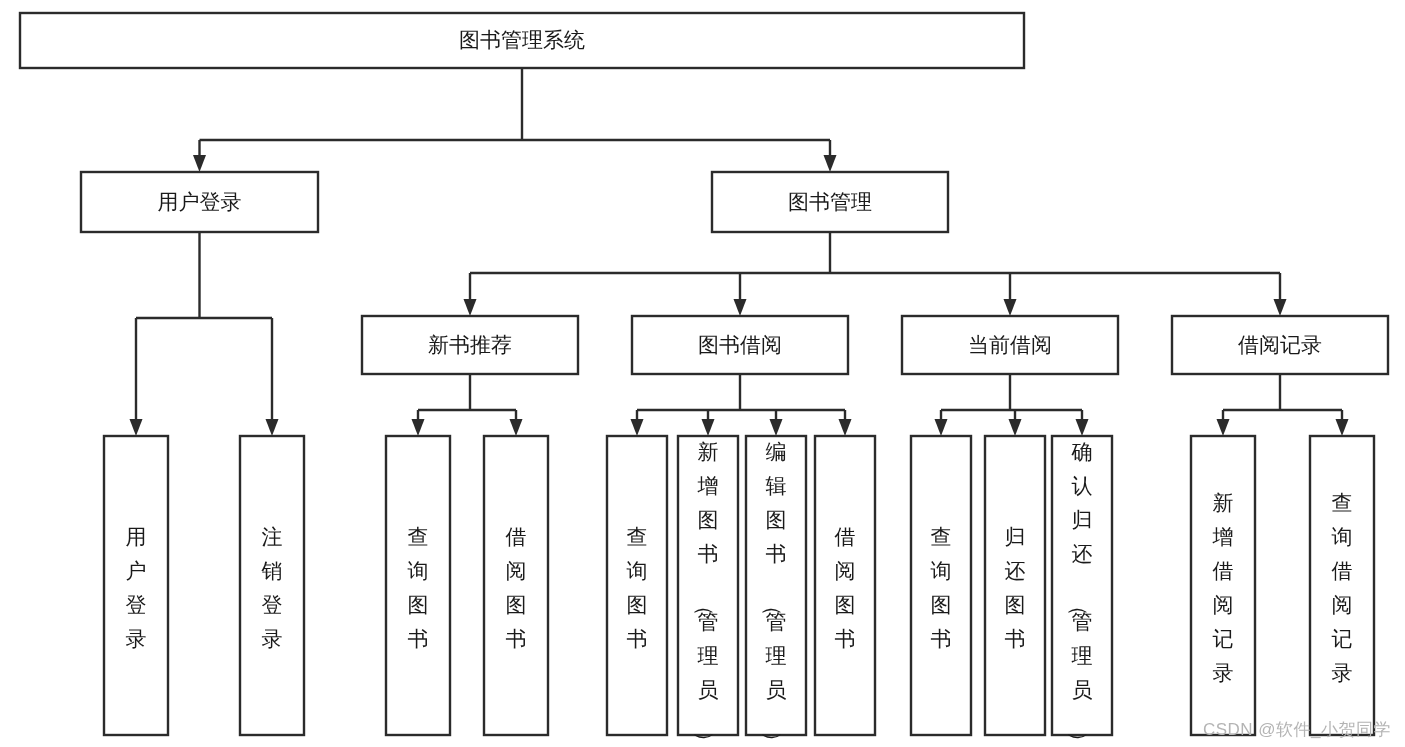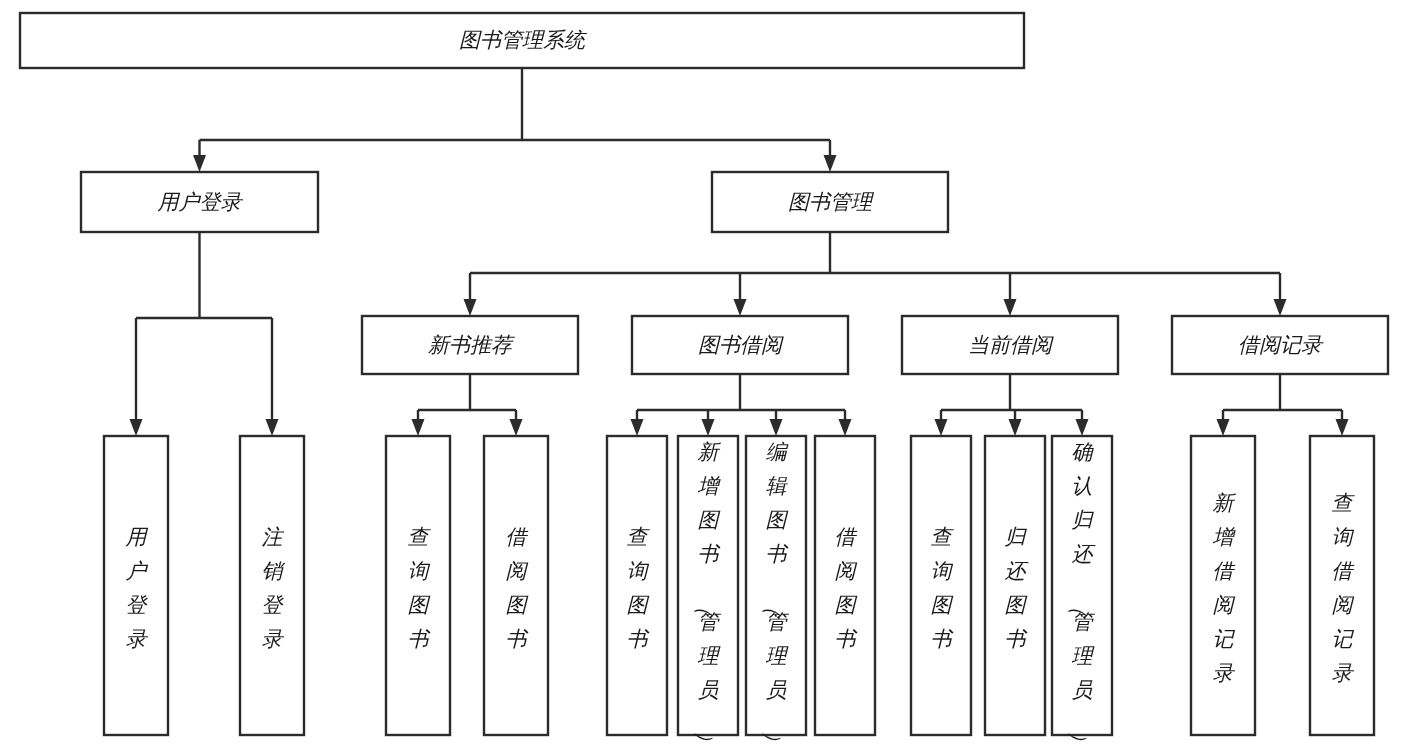--- a/index.html
+++ b/index.html
@@ -11,21 +11,20 @@
     width: 1405px;
     height: 747px;
     font-family: "Liberation Sans", "DejaVu Sans", sans-serif;
     overflow: hidden;
     position: relative;
   }
   #diagram-root {
     position: relative;
     width: 1405px;
     height: 747px;
-    font-style: italic;
   }
   svg.tree-svg {
     position: absolute;
     left: 0;
     top: 0;
     width: 1405px;
     height: 747px;
   }
   .node-box {
     fill: #ffffff;
@@ -216,13 +215,14 @@
           <rect x="1191" y="436" width="64" height="299" class="node-box"></rect>
           <text x="1223" y="510.02" class="node-label-v"><tspan x="1223" dy="0">新</tspan><tspan x="1223" dy="34">增</tspan><tspan x="1223" dy="34">借</tspan><tspan x="1223" dy="34">阅</tspan><tspan x="1223" dy="34">记</tspan><tspan x="1223" dy="34">录</tspan></text>
         </g>
         <g>
           <rect x="1310" y="436" width="64" height="299" class="node-box"></rect>
           <text x="1342" y="510.02" class="node-label-v"><tspan x="1342" dy="0">查</tspan><tspan x="1342" dy="34">询</tspan><tspan x="1342" dy="34">借</tspan><tspan x="1342" dy="34">阅</tspan><tspan x="1342" dy="34">记</tspan><tspan x="1342" dy="34">录</tspan></text>
         </g>
       </g>
     </svg>
 
+  <div class="watermark">CSDN @软件_小贺同学</div>
 </div>
 
 </body></html>

